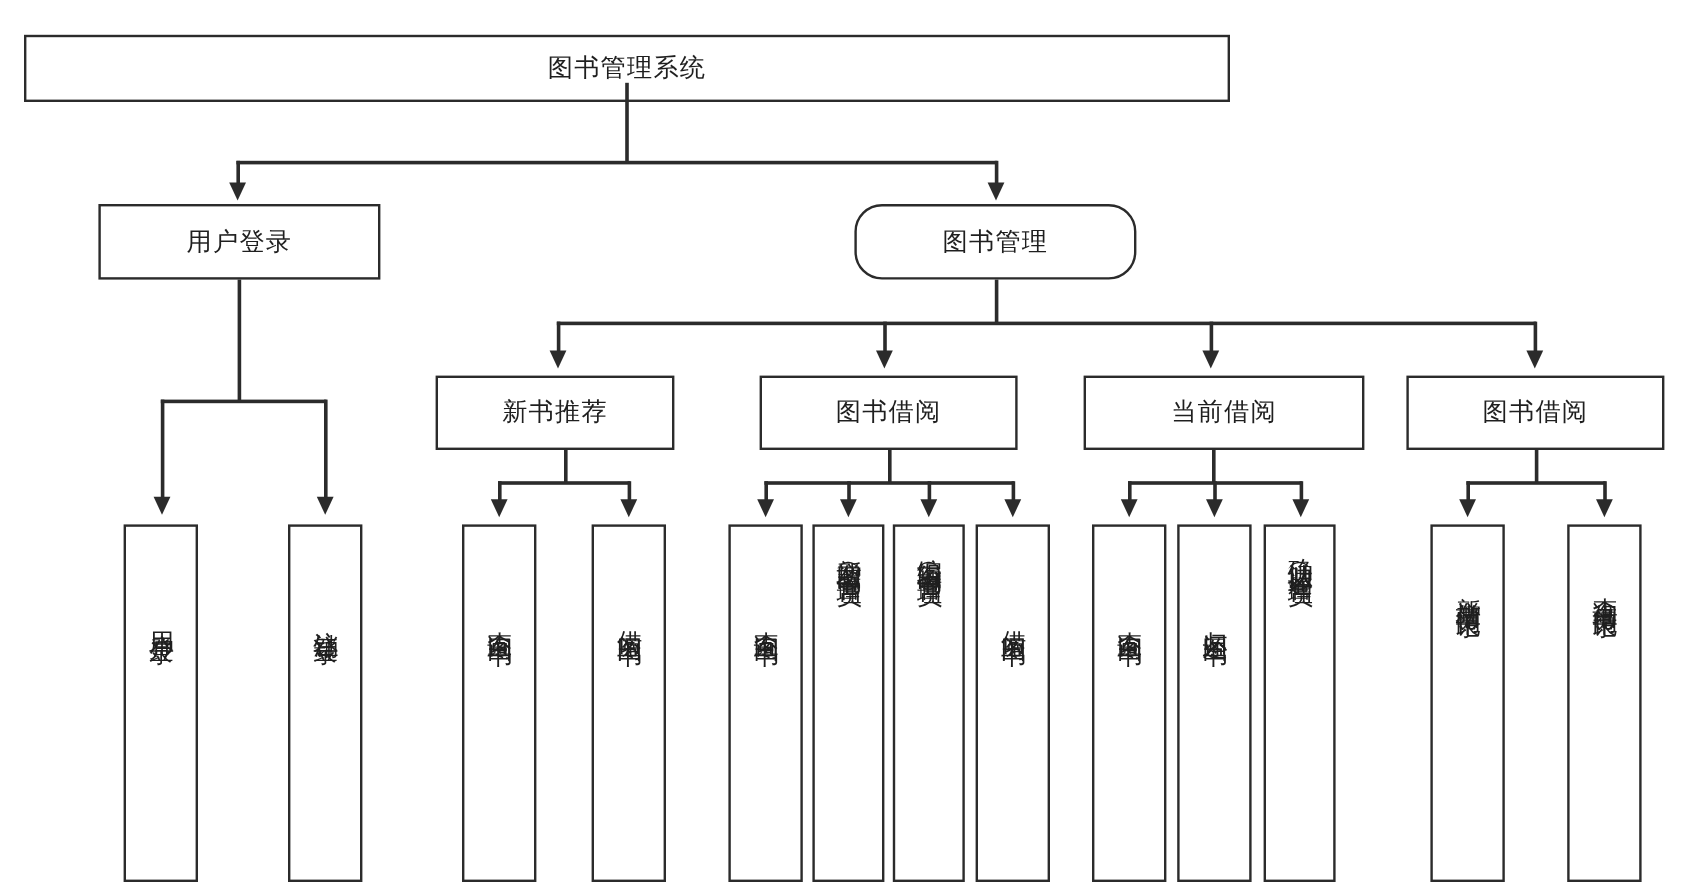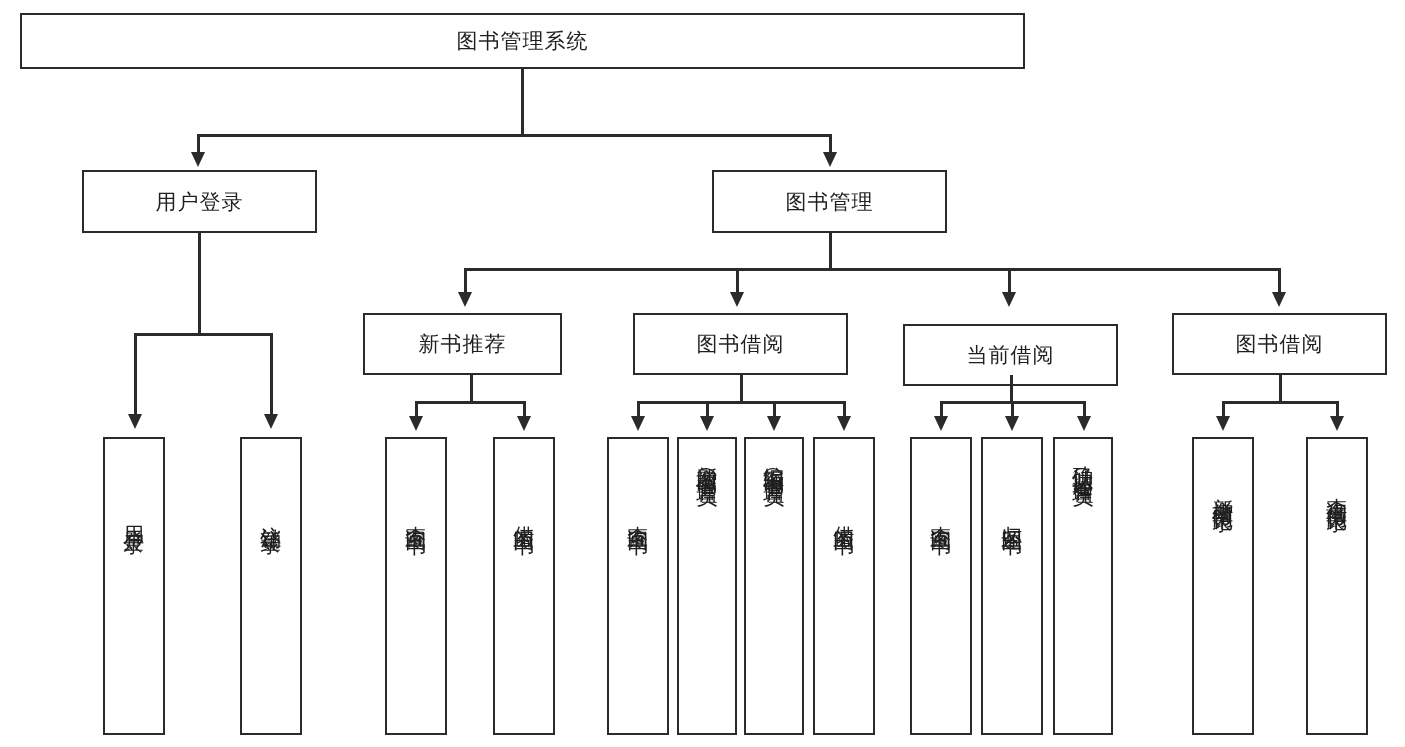--- a/index.html
+++ b/index.html
@@ -68,39 +68,39 @@
     letter-spacing:0.5px;
     white-space:nowrap;
     pointer-events:none;
   }
 </style>
 </head>
 <body>
 
 <div id="stage">
 
-  <div class="node" style="left:20px; top:13px; width:1005px; height:56px;">
+  <div class="node" style="left:20px; top:29px; width:1005px; height:56px;">
     <span class="lbl">图书管理系统</span>
   </div>
 
   <div class="ln v" style="left:521px; top:69px; width:2.5px; height:67px;"></div>
 
   <div class="ln h" style="left:197px; top:134px; width:634px;"></div>
 
   <div class="ln v" style="left:197px; top:134px; height:22px;"></div>
   <div class="arrow" style="left:191px; top:152px;"></div>
 
   <div class="ln v" style="left:829px; top:134px; height:22px;"></div>
   <div class="arrow" style="left:823px; top:152px;"></div>
 
   <div class="node" style="left:82px; top:170px; width:235px; height:63px;">
     <span class="lbl">用户登录</span>
   </div>
 
-  <div class="node" style="left:712px; top:170px; width:235px; height:63px;">
+  <div class="node" style="left:712px; top:170px; width:235px; height:63px;border-radius:23px;">
     <span class="lbl">图书管理</span>
   </div>
 
   <div class="ln v" style="left:198px; top:233px; height:102px;"></div>
   <div class="ln h" style="left:134px; top:333px; width:138px;"></div>
   <div class="ln v" style="left:134px; top:333px; height:85px;"></div>
   <div class="arrow" style="left:128px; top:414px;"></div>
   <div class="ln v" style="left:270px; top:333px; height:85px;"></div>
   <div class="arrow" style="left:264px; top:414px;"></div>
 
@@ -114,21 +114,21 @@
   <div class="arrow" style="left:1002px; top:292px;"></div>
   <div class="ln v" style="left:1278px; top:268px; height:28px;"></div>
   <div class="arrow" style="left:1272px; top:292px;"></div>
 
   <div class="node" style="left:363px; top:313px; width:199px; height:62px;">
     <span class="lbl">新书推荐</span>
   </div>
   <div class="node" style="left:633px; top:313px; width:215px; height:62px;">
     <span class="lbl">图书借阅</span>
   </div>
-  <div class="node" style="left:903px; top:324px; width:215px; height:62px;">
+  <div class="node" style="left:903px; top:313px; width:234px; height:62px;">
     <span class="lbl">当前借阅</span>
   </div>
   <div class="node" style="left:1172px; top:313px; width:215px; height:62px;">
     <span class="lbl">图书借阅</span>
   </div>
 
   <div class="ln v" style="left:470px; top:375px; height:28px;"></div>
   <div class="ln h" style="left:415px; top:401px; width:110px;"></div>
   <div class="ln v" style="left:415px; top:401px; height:18px;"></div>
   <div class="arrow" style="left:409px; top:416px;"></div>

